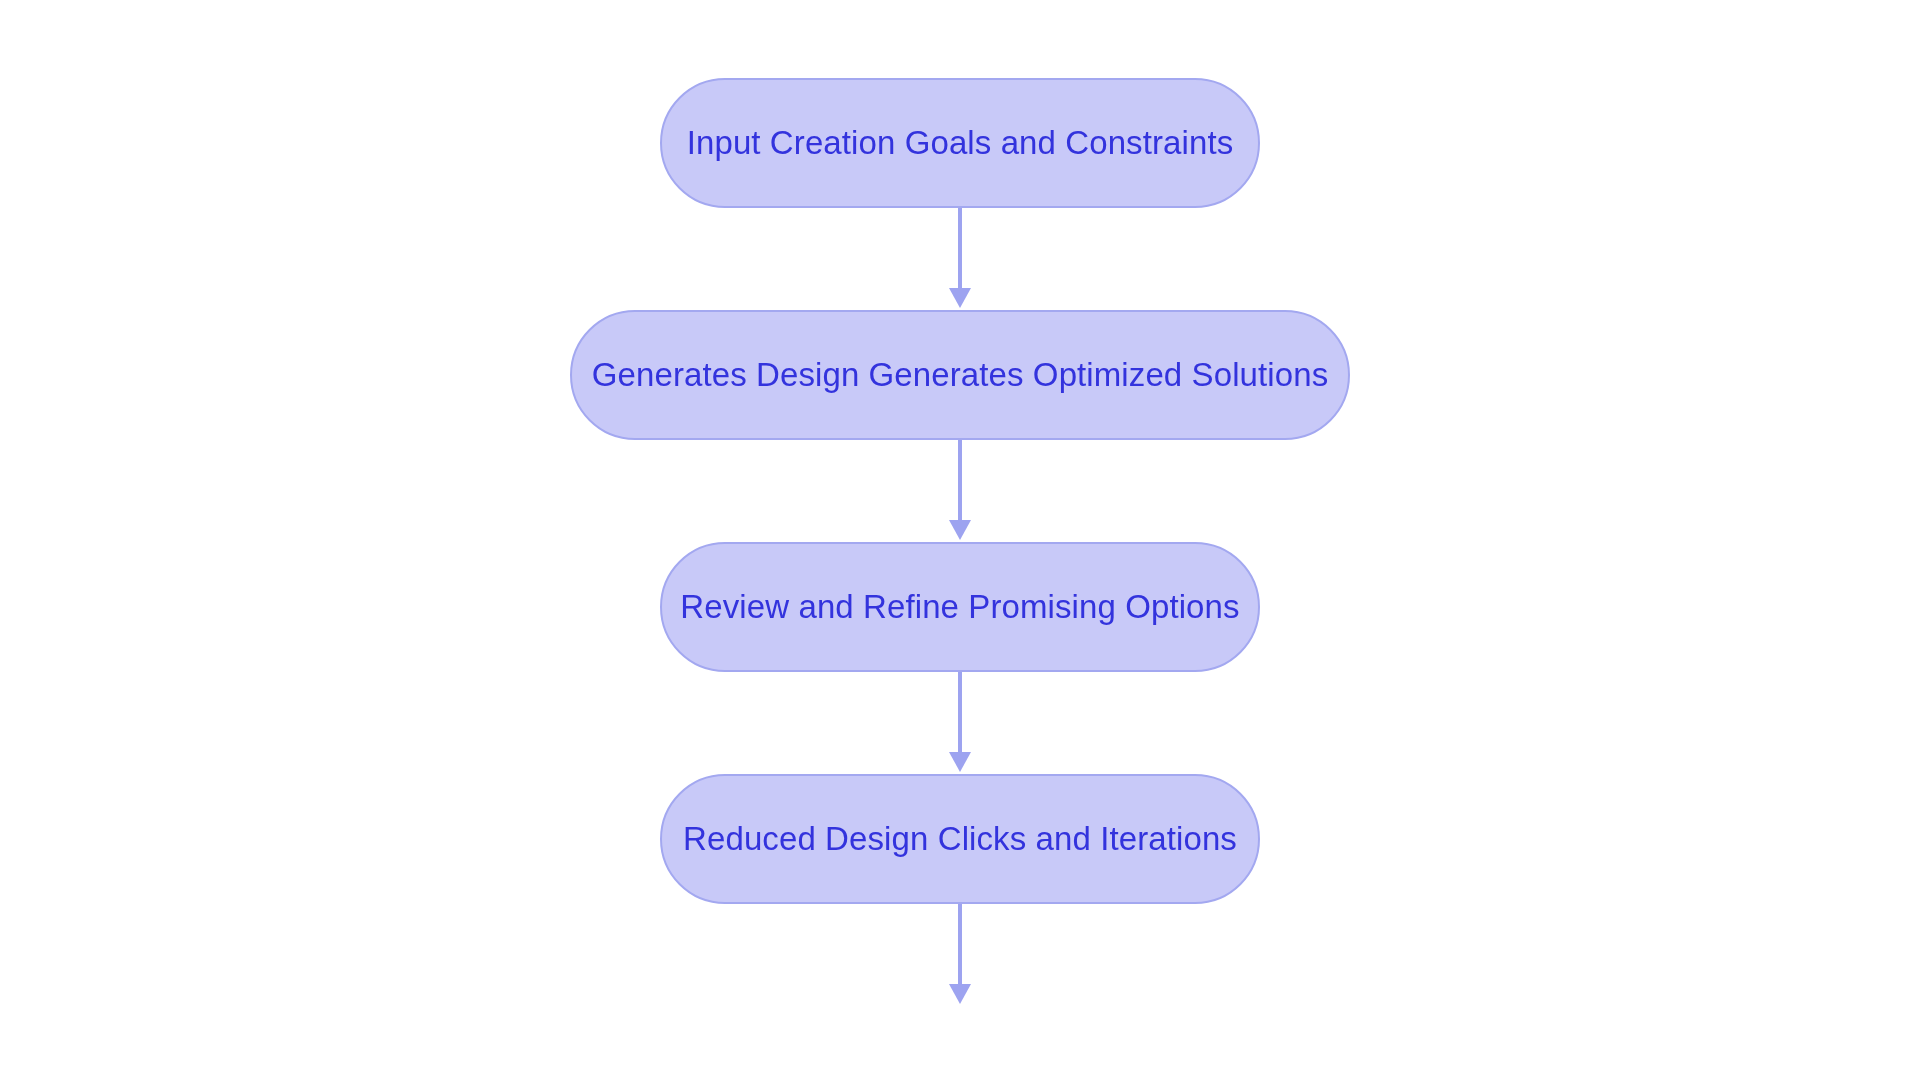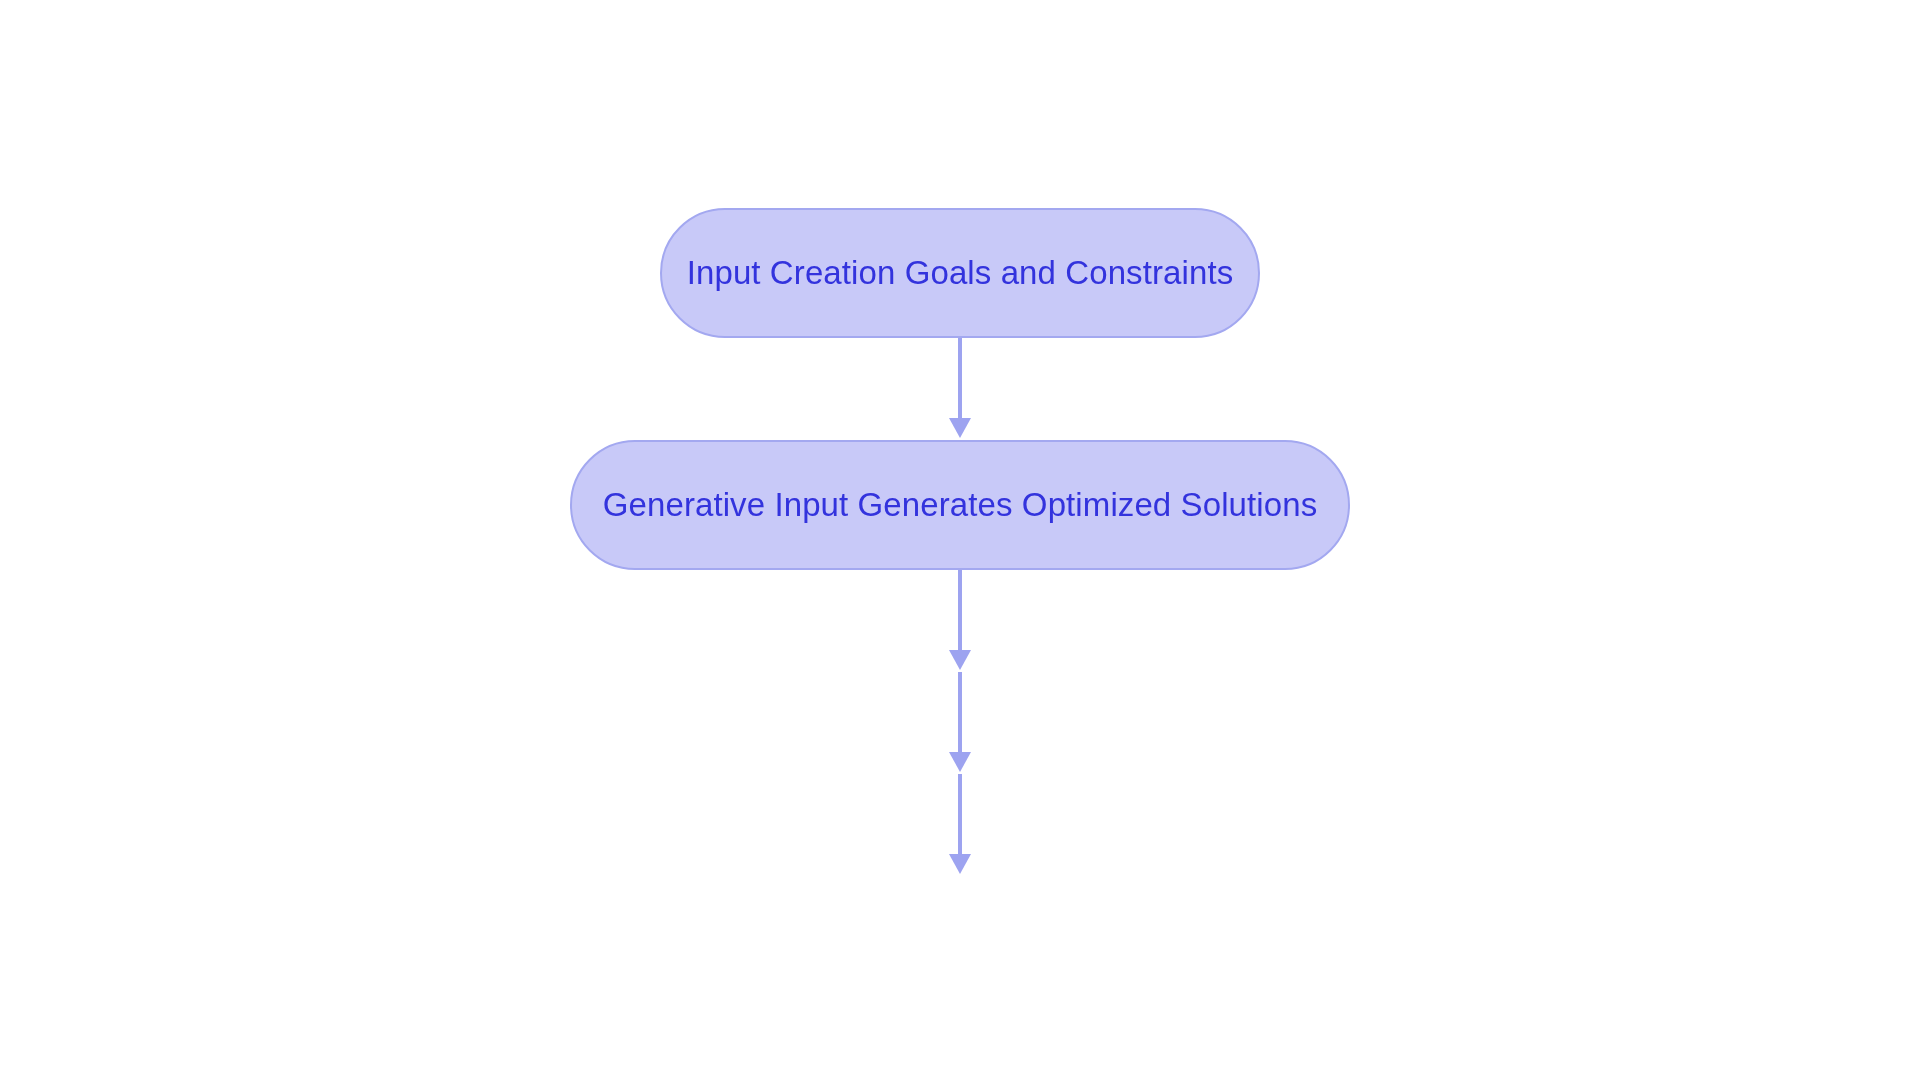--- a/index.html
+++ b/index.html
@@ -78,38 +78,44 @@
     </div>
 
     <div class="connector">
       <svg width="40" height="102" viewBox="0 0 40 102" xmlns="http://www.w3.org/2000/svg">
         <line x1="20" y1="0" x2="20" y2="82" stroke="#9da3f0" stroke-width="4"></line>
         <polygon points="9,80 31,80 20,100" fill="#9da3f0"></polygon>
       </svg>
     </div>
 
     <div class="node node-w-780">
-      <span class="node-label">Generative Input Generates Optimized Solutions</span>
+      <span class="node-label">Generates Design Generates Optimized Solutions</span>
     </div>
 
     <div class="connector">
       <svg width="40" height="102" viewBox="0 0 40 102" xmlns="http://www.w3.org/2000/svg">
         <line x1="20" y1="0" x2="20" y2="82" stroke="#9da3f0" stroke-width="4"></line>
         <polygon points="9,80 31,80 20,100" fill="#9da3f0"></polygon>
       </svg>
     </div>
 
+    <div class="node node-w-600">
+      <span class="node-label">Review and Refine Promising Options</span>
+    </div>
 
     <div class="connector">
       <svg width="40" height="102" viewBox="0 0 40 102" xmlns="http://www.w3.org/2000/svg">
         <line x1="20" y1="0" x2="20" y2="82" stroke="#9da3f0" stroke-width="4"></line>
         <polygon points="9,80 31,80 20,100" fill="#9da3f0"></polygon>
       </svg>
     </div>
 
+    <div class="node node-w-600">
+      <span class="node-label">Reduced Design Clicks and Iterations</span>
+    </div>
 
     <div class="connector">
       <svg width="40" height="102" viewBox="0 0 40 102" xmlns="http://www.w3.org/2000/svg">
         <line x1="20" y1="0" x2="20" y2="82" stroke="#9da3f0" stroke-width="4"></line>
         <polygon points="9,80 31,80 20,100" fill="#9da3f0"></polygon>
       </svg>
     </div>
 
 
   </div>

